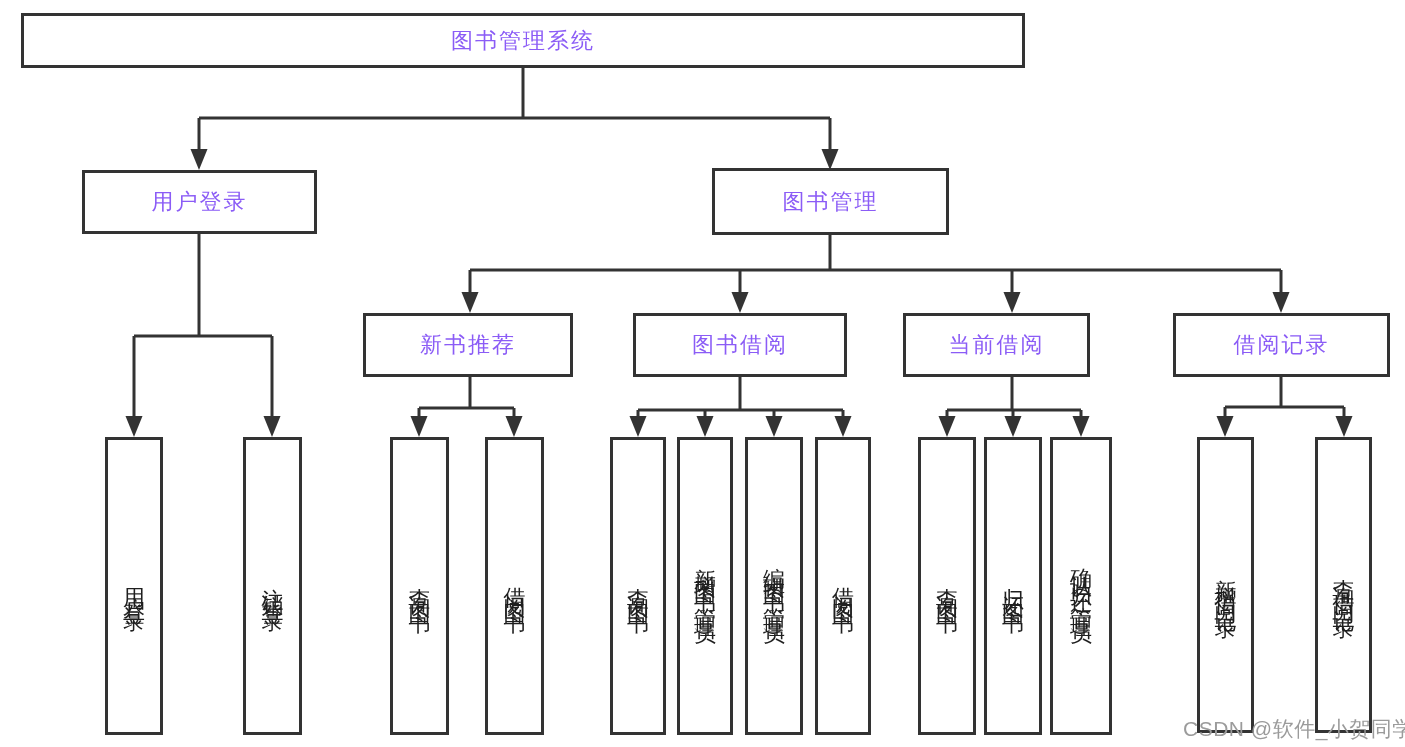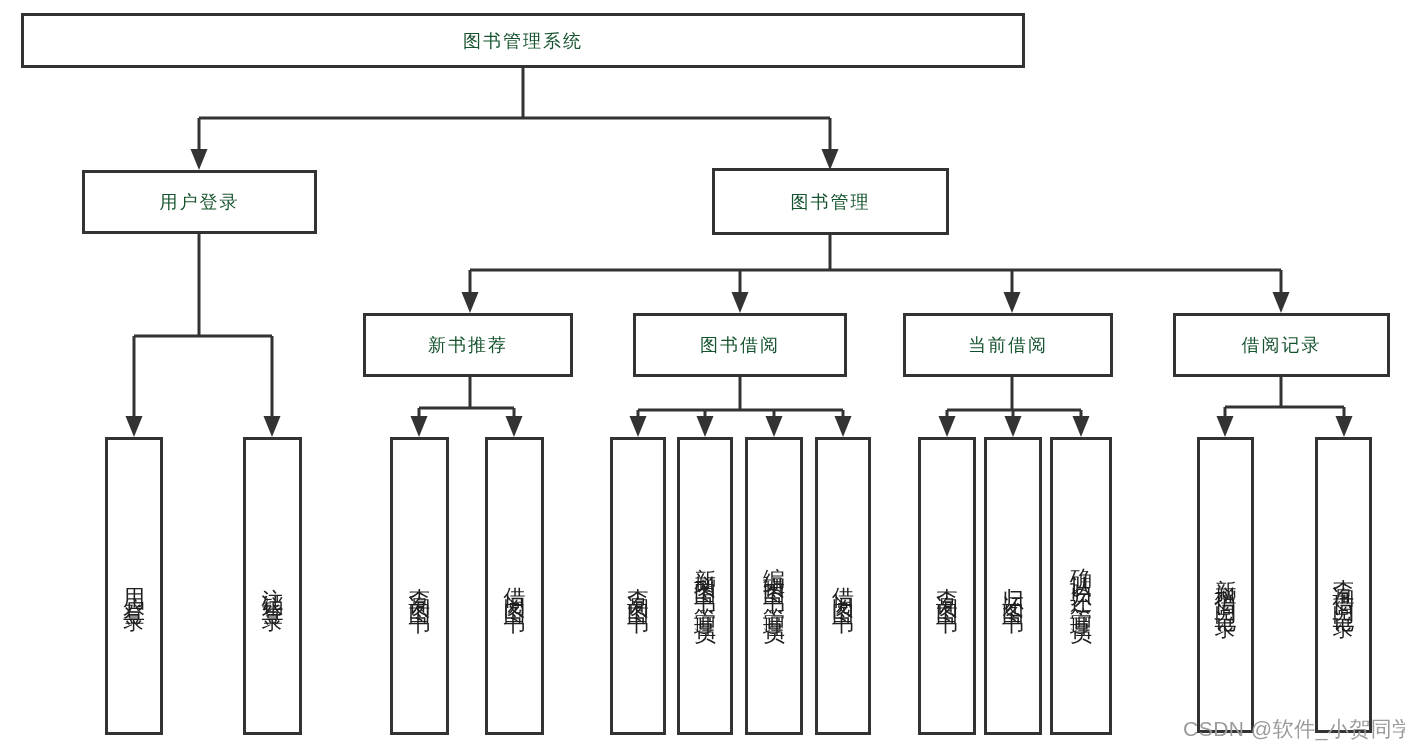--- a/index.html
+++ b/index.html
@@ -26,24 +26,24 @@
     position: absolute;
     box-sizing: border-box;
     background: #ffffff;
     border: 3px solid #333333;
     display: flex;
     align-items: center;
     justify-content: center;
     z-index: 2;
   }
   .h-box .label {
-    font-size: 18px;
+    font-size: 22px;
     letter-spacing: 2px;
     white-space: nowrap;
-    color: #14532d;
+    color: #8b5cf6;
   }
   .v-box .label {
     writing-mode: vertical-rl;
     text-orientation: mixed;
     font-size: 22px;
     letter-spacing: 8px;
     line-height: 1;
     color: #1f1f1f;
   }
   .watermark {
@@ -145,21 +145,21 @@
   <div class="box h-box" style="left:712px;top:168px;width:237px;height:67px">
     <span class="label">图书管理</span>
   </div>
 
   <div class="box h-box" style="left:363px;top:313px;width:210px;height:64px">
     <span class="label">新书推荐</span>
   </div>
   <div class="box h-box" style="left:633px;top:313px;width:214px;height:64px">
     <span class="label">图书借阅</span>
   </div>
-  <div class="box h-box" style="left:903px;top:313px;width:210px;height:64px">
+  <div class="box h-box" style="left:903px;top:313px;width:187px;height:64px">
     <span class="label">当前借阅</span>
   </div>
   <div class="box h-box" style="left:1173px;top:313px;width:217px;height:64px">
     <span class="label">借阅记录</span>
   </div>
 
   <div class="box v-box" style="left:105px;top:437px;width:58px;height:298px">
     <span class="label">用户登录</span>
   </div>
   <div class="box v-box" style="left:243px;top:437px;width:59px;height:298px">

